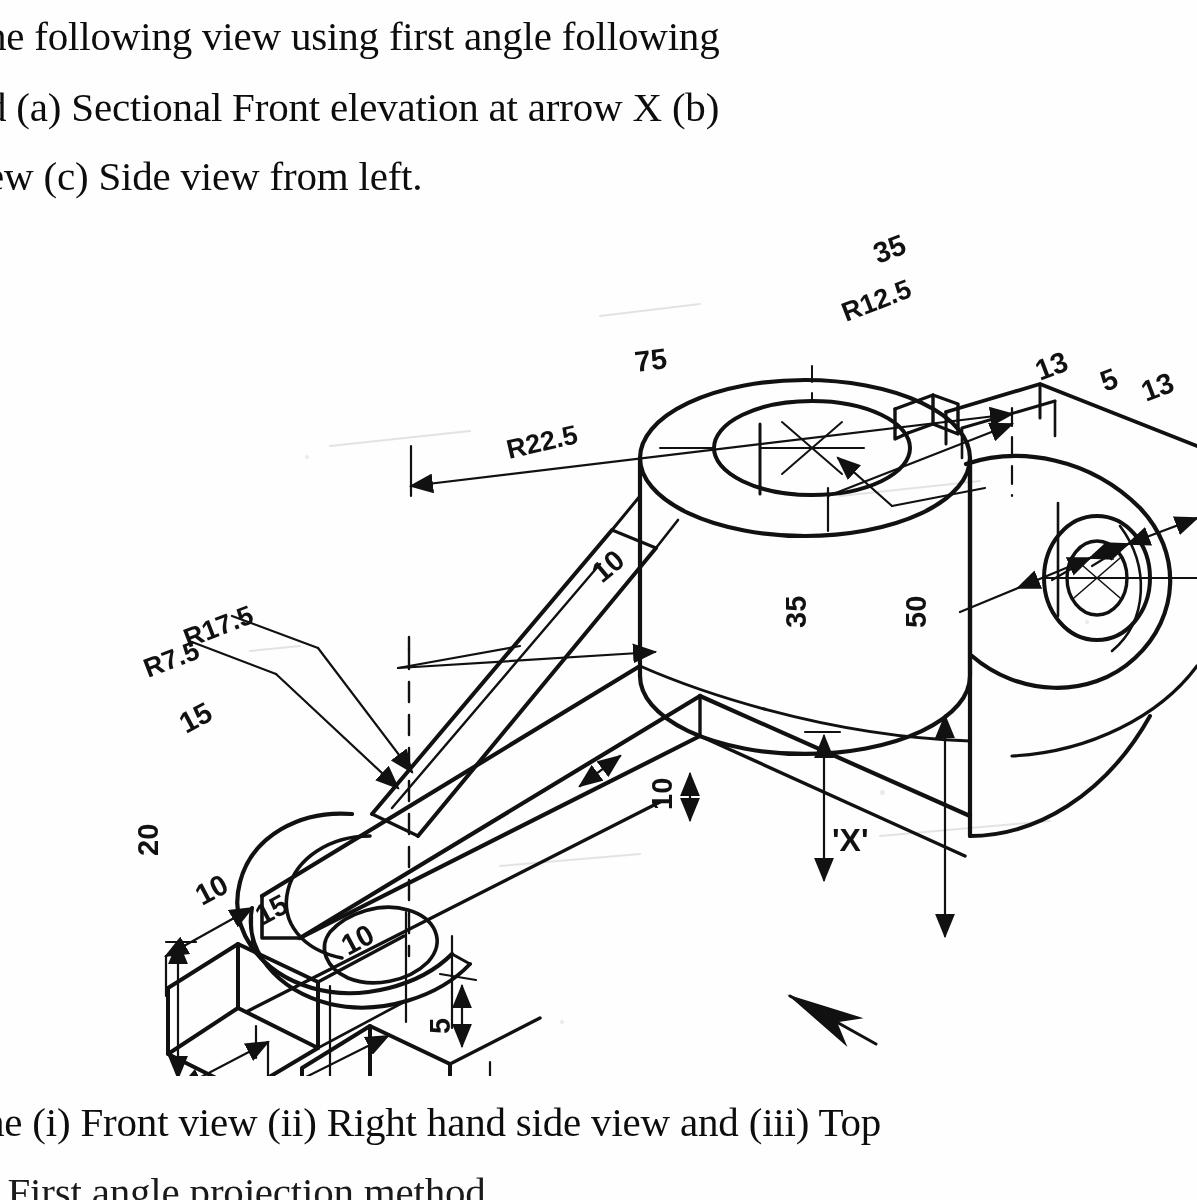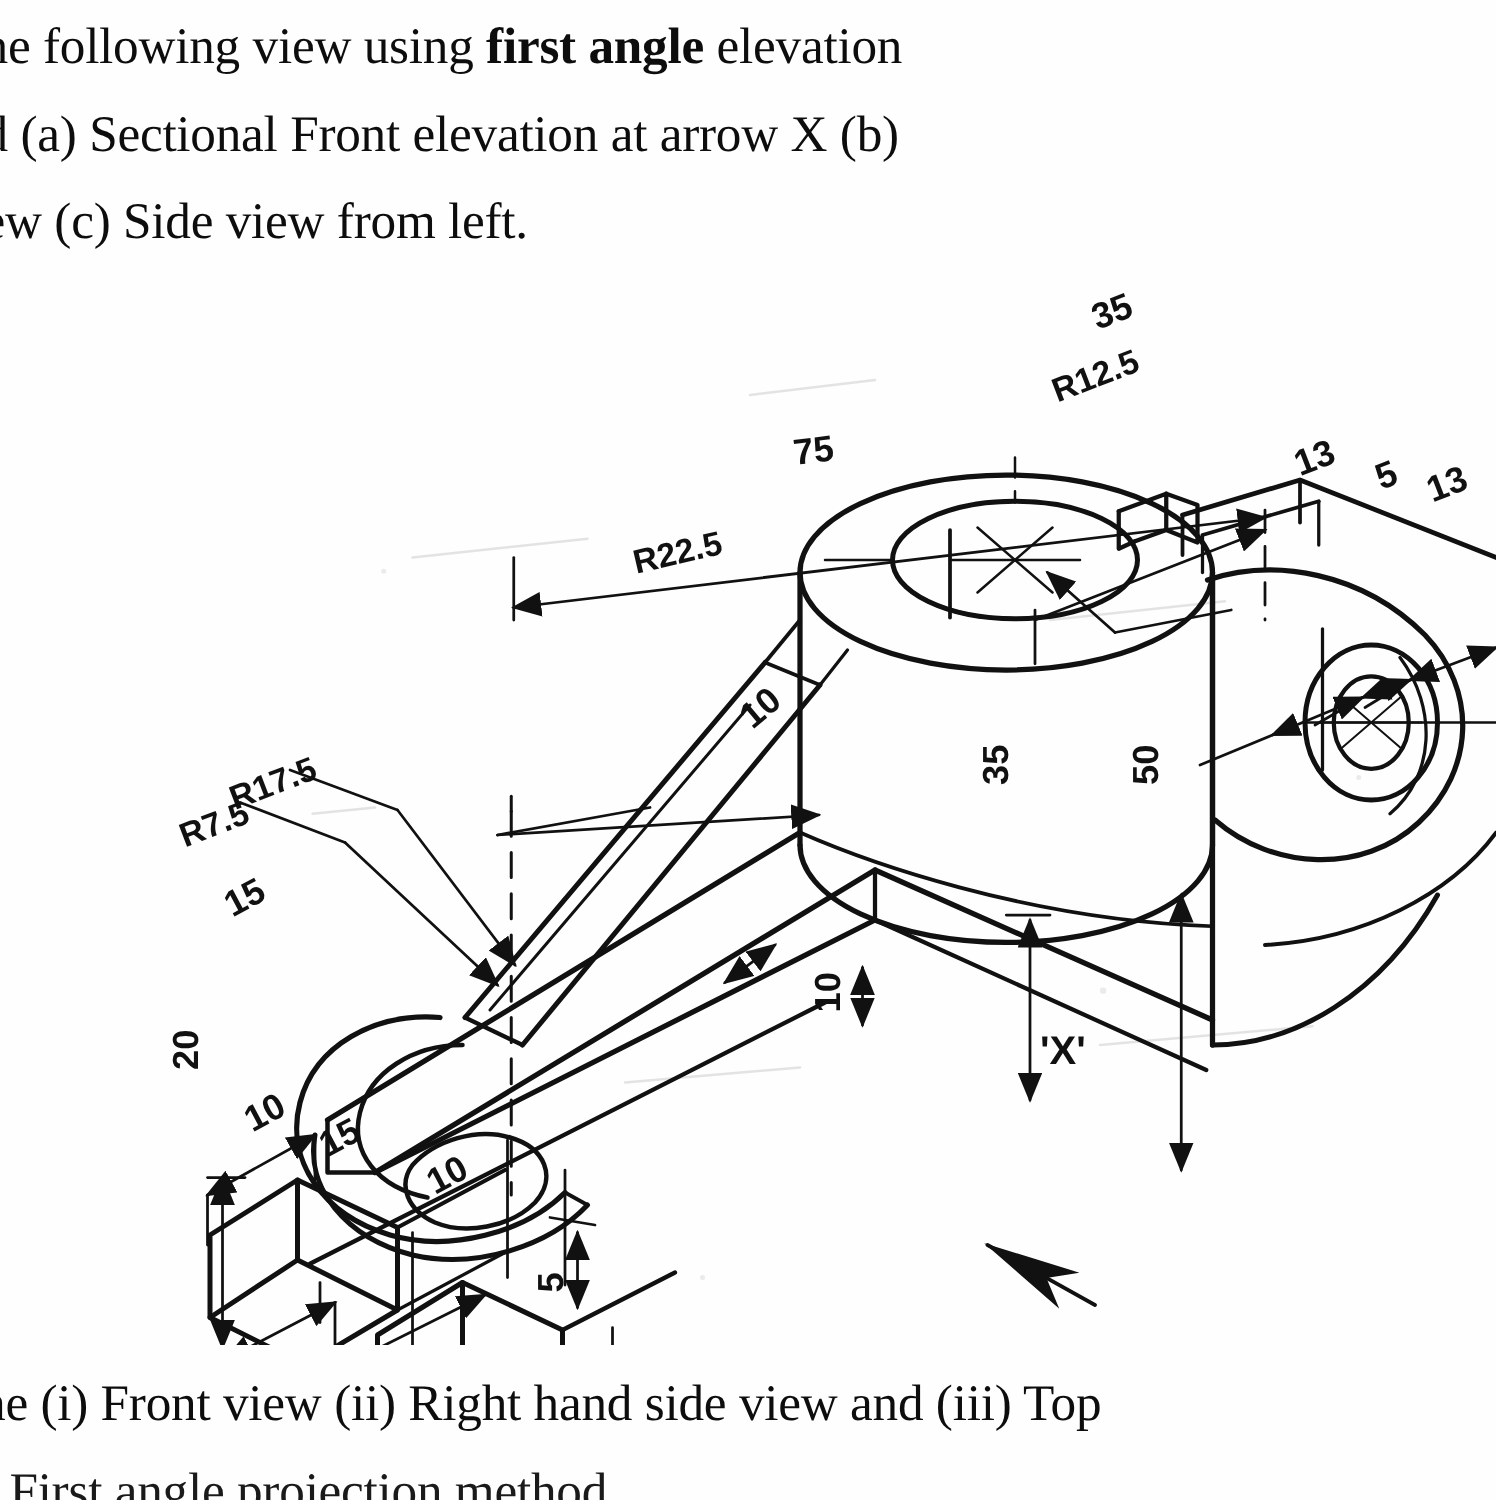--- a/index.html
+++ b/index.html
@@ -18,40 +18,40 @@
     color:#0d0d0d;
     font-family:"Liberation Serif", serif;
     white-space:nowrap;
     letter-spacing:-0.2px;
   }
   #line1{left:-14px;top:12px;font-size:41px;}
   #line2{left:-14px;top:83px;font-size:41px;}
   #line3{left:-14px;top:152px;font-size:41px;}
   #line4{left:-16px;top:1098px;font-size:41px;}
   #line5{left:-16px;top:1168px;font-size:41px;color:#1a1a1a;}
-  .bold{font-weight:bold;}
+  .bold{font-weight:normal;}
 
   
   #drawing{
     position:absolute;
     left:0px;top:196px;
     width:1197px;height:880px;
   }
   #drawing svg{display:block;}
   .clip{position:absolute;inset:0;overflow:hidden;}
 
   
   .speck{position:absolute;background:#d8d8d8;border-radius:50%;opacity:.5;}
 </style>
 </head>
 <body>
 
 <div class="page">
 
-  <div class="txt" id="line1"><span>he following view using </span><span class="bold">first angle</span><span> elevation</span></div>
+  <div class="txt" id="line1"><span>he following view using </span><span class="bold">first angle</span><span> following</span></div>
 
   <div class="txt" id="line2">d (a) Sectional Front elevation at arrow X (b)</div>
   <div class="txt" id="line3">ew (c) Side view from left.</div>
 
   <div id="drawing">
     <div class="clip">
     <svg width="1197" height="880" viewBox="0 0 1197 880" xmlns="http://www.w3.org/2000/svg">
       <defs>
         <marker id="ar" markerWidth="11" markerHeight="9" refX="10" refY="4.5" orient="auto">
           <path d="M0,0 L11,4.5 L0,9 Z" fill="#111"></path>

